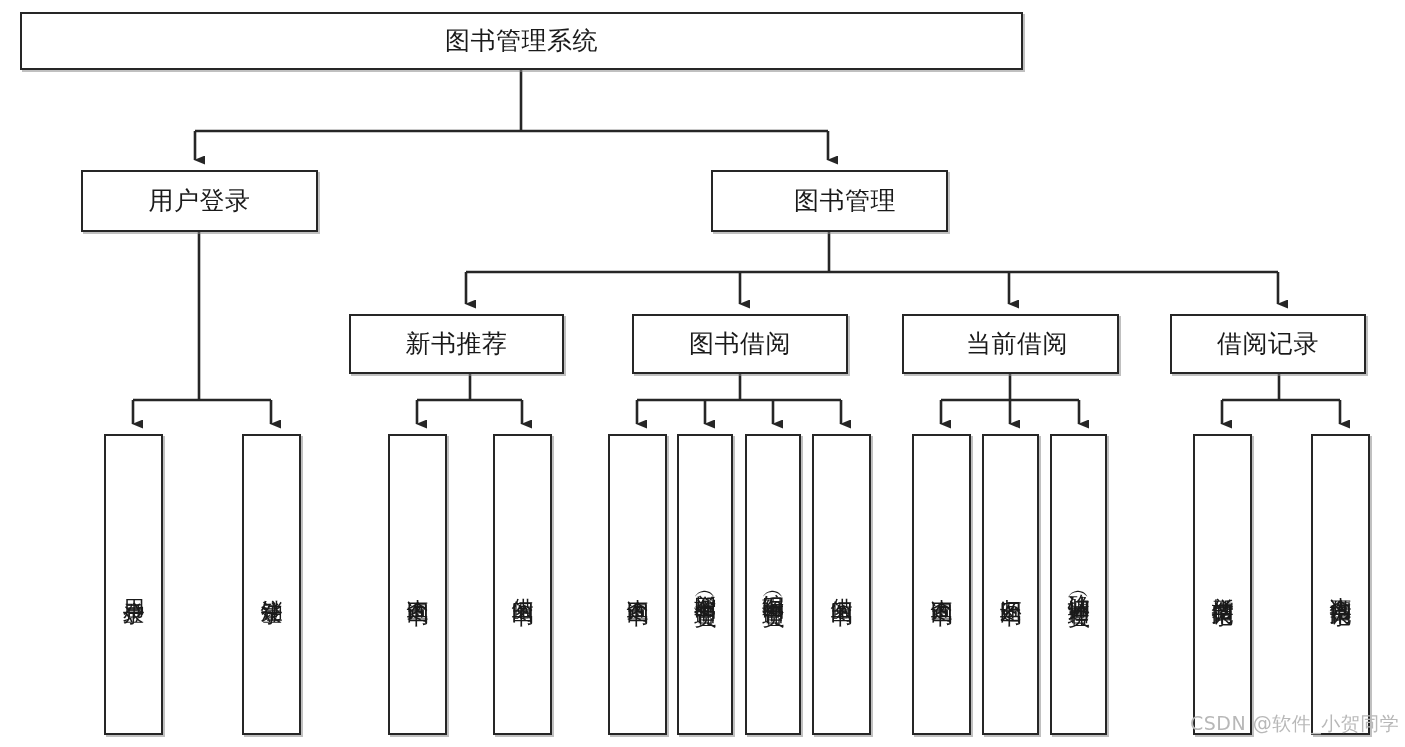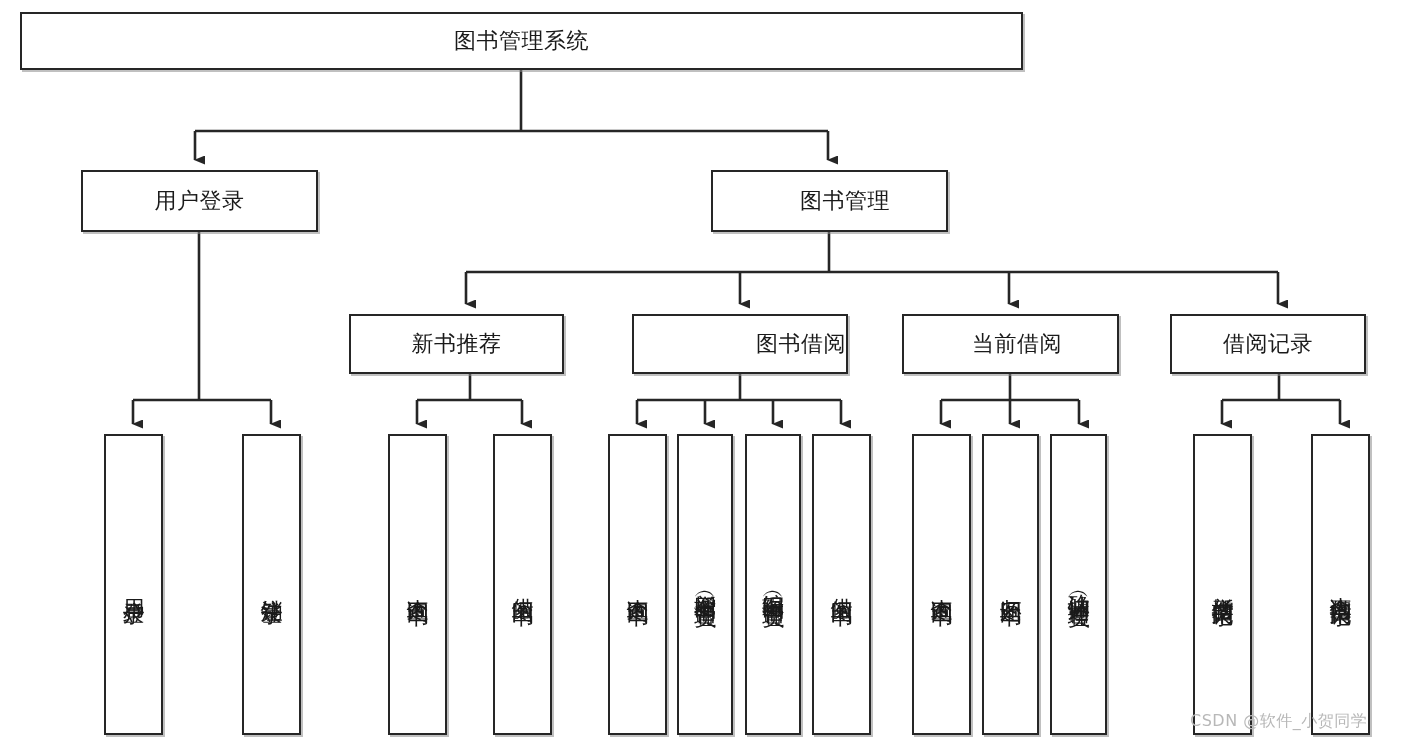--- a/index.html
+++ b/index.html
@@ -34,21 +34,21 @@
     border: 2px solid #262626;
     background: #ffffff;
     box-shadow: 2px 2px 0 rgba(140,140,140,0.55);
     z-index: 2;
     display: flex;
     align-items: center;
     justify-content: center;
   }
   .node-label {
     color: #1a1a1a;
-    font-size: 22px;
+    font-size: 25px;
     line-height: 1.25;
     letter-spacing: 0.5px;
     white-space: nowrap;
     text-align: center;
   }
   
   .node.vertical {
     align-items: center;
     justify-content: center;
     padding-top: 6px;
@@ -60,21 +60,21 @@
     font-size: 22px;
     line-height: 1.12;
     letter-spacing: 2px;
     white-space: normal;
     max-height: 100%;
   }
   .watermark {
     position: absolute;
     z-index: 5;
     color: #b8b8b8;
-    font-size: 16px;
+    font-size: 19px;
     letter-spacing: 0.5px;
     white-space: nowrap;
     pointer-events: none;
   }
 </style>
 </head>
 <body>
 
 <div id="canvas">
 
@@ -135,21 +135,21 @@
   <div class="node" style="left:81px; top:170px; width:237px; height:62px;">
     <span class="node-label">用户登录</span>
   </div>
   <div class="node" style="left:711px; top:170px; width:237px; height:62px;padding-left:31px;">
     <span class="node-label">图书管理</span>
   </div>
 
   <div class="node" style="left:349px; top:314px; width:215px; height:60px;">
     <span class="node-label">新书推荐</span>
   </div>
-  <div class="node" style="left:632px; top:314px; width:216px; height:60px;justify-content:flex-end;">
+  <div class="node" style="left:632px; top:314px; width:216px; height:60px;">
     <span class="node-label">图书借阅</span>
   </div>
   <div class="node" style="left:902px; top:314px; width:217px; height:60px;padding-left:13px;">
     <span class="node-label">当前借阅</span>
   </div>
   <div class="node" style="left:1170px; top:314px; width:196px; height:60px;">
     <span class="node-label">借阅记录</span>
   </div>
 
   <div class="node vertical" style="left:104px; top:434px; width:59px; height:301px;">

